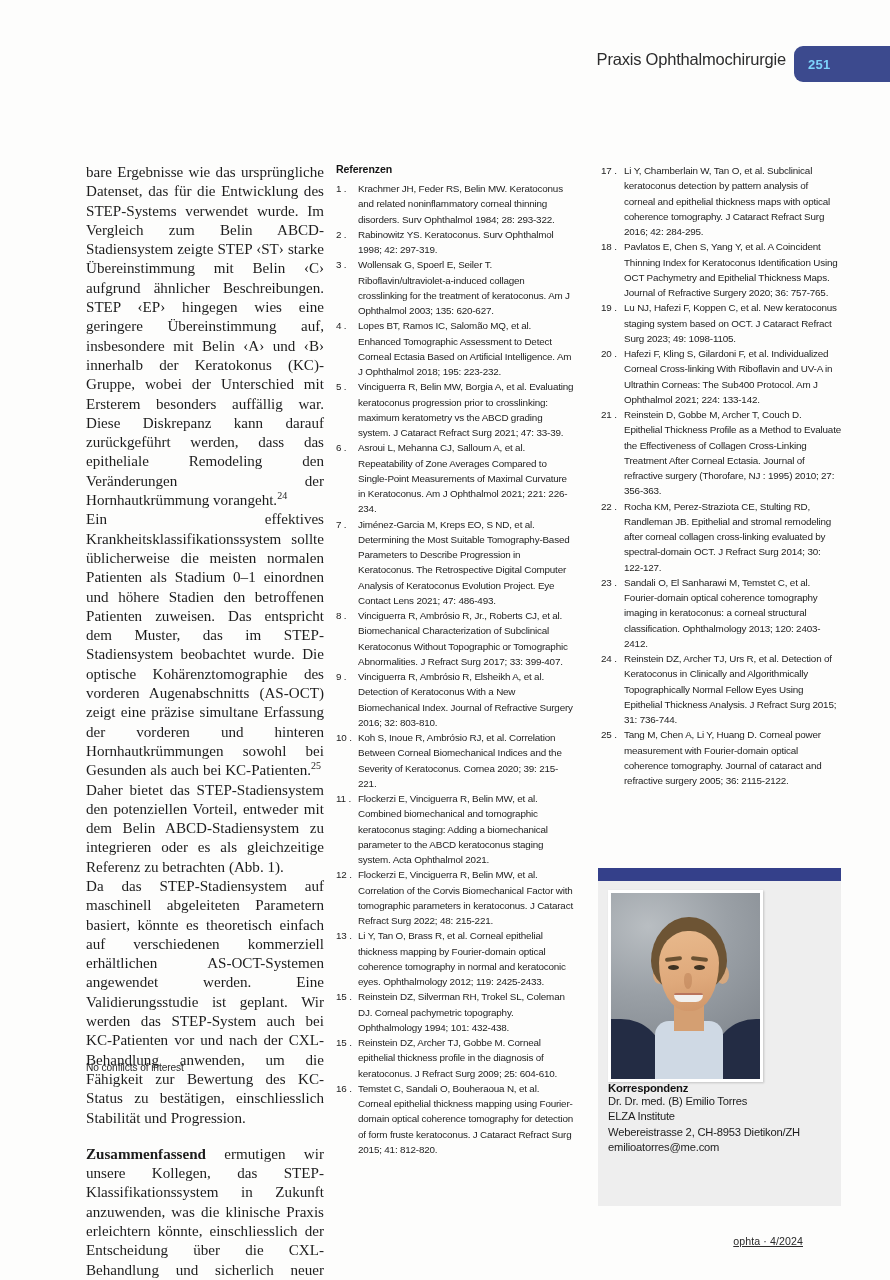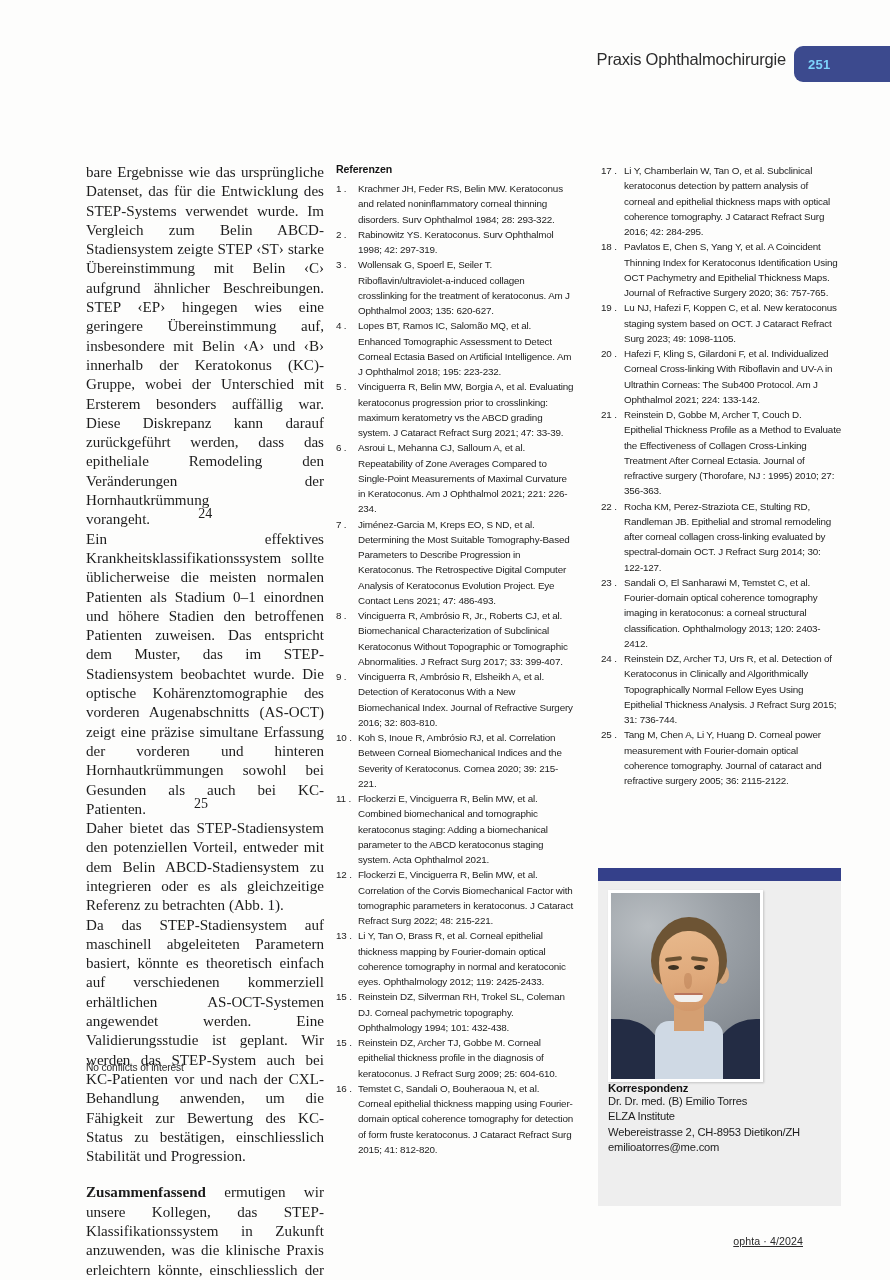--- a/index.html
+++ b/index.html
@@ -58,21 +58,21 @@
     font-size: 15.1px;
     line-height: 19.3px;
     color: #1d1d1d;
     text-align: justify;
     text-justify: inter-word;
     hyphens: manual;
   }
   .body-text p { margin: 0; }
   .body-text p + p { margin-top: 0px; }
   .para-gap { margin-top: 17px !important; }
-  .sup { font-size: 14px; vertical-align: super; line-height: 0; margin-left: 48px; }
+  .sup { font-size: 10px; vertical-align: super; line-height: 0; }
   .bold-lead { font-weight: bold; }
 
   .no-conflict {
     position: absolute;
     left: 86px; top: 1062px;
     font-family: "Liberation Sans", sans-serif;
     font-size: 10.2px;
     color: #2a2a2a;
     letter-spacing: -0.1px;
   }

